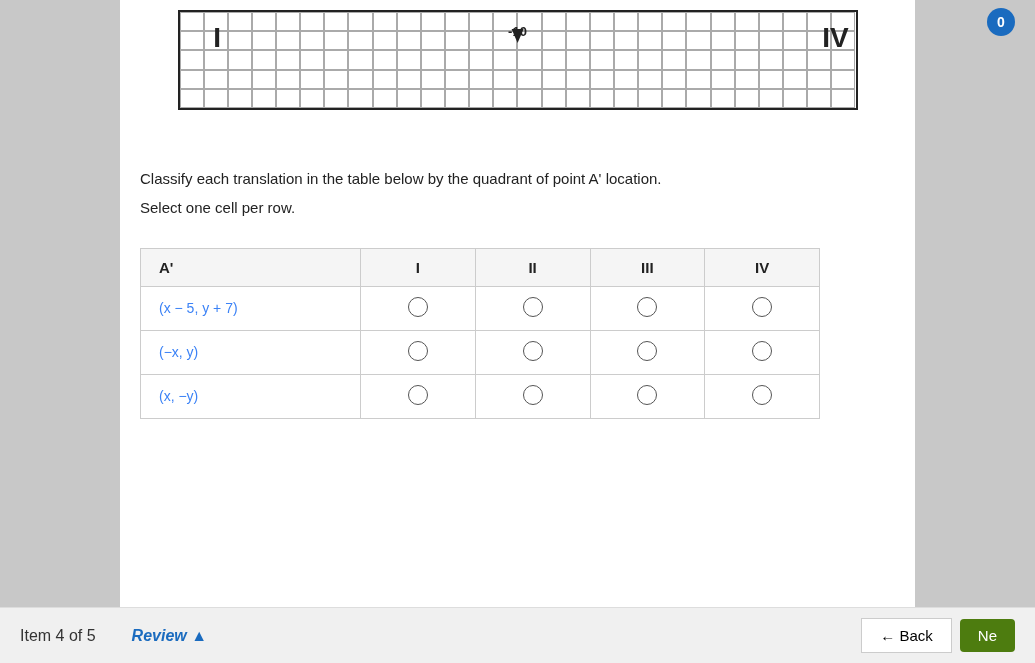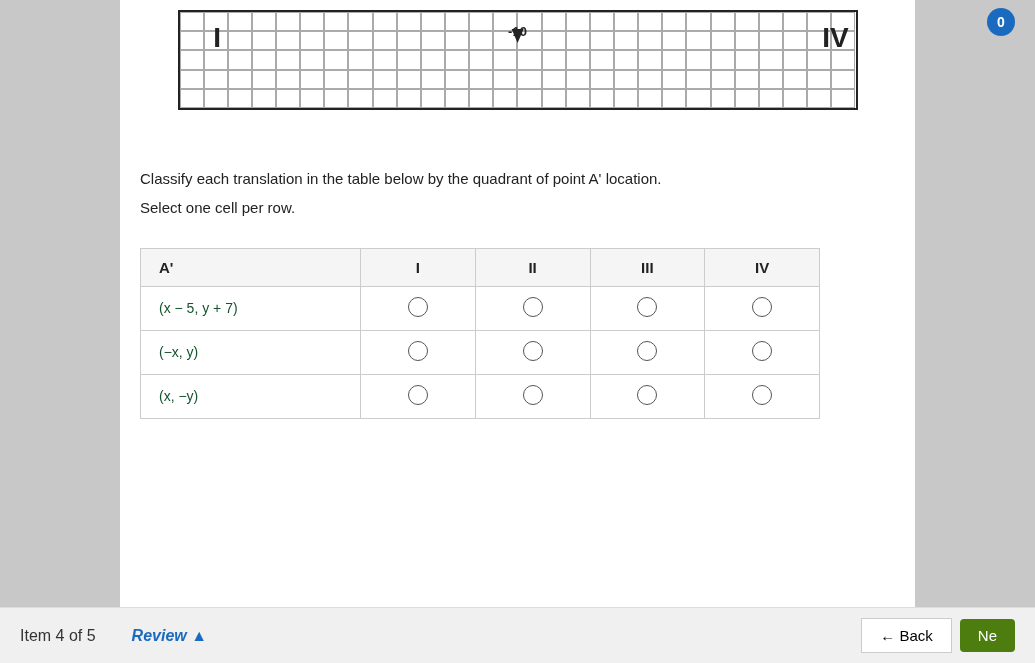--- a/index.html
+++ b/index.html
@@ -109,21 +109,21 @@
     th.col-a {
       text-align: left;
       width: 220px;
     }
 
     td {
       border: 1px solid #ccc;
       padding: 10px 18px;
       text-align: center;
       font-size: 15px;
-      color: #14532d;
+      color: #3b82f6;
     }
 
     td.row-label {
       text-align: left;
       font-size: 14px;
     }
 
     .radio-circle {
       display: inline-block;
       width: 20px;

